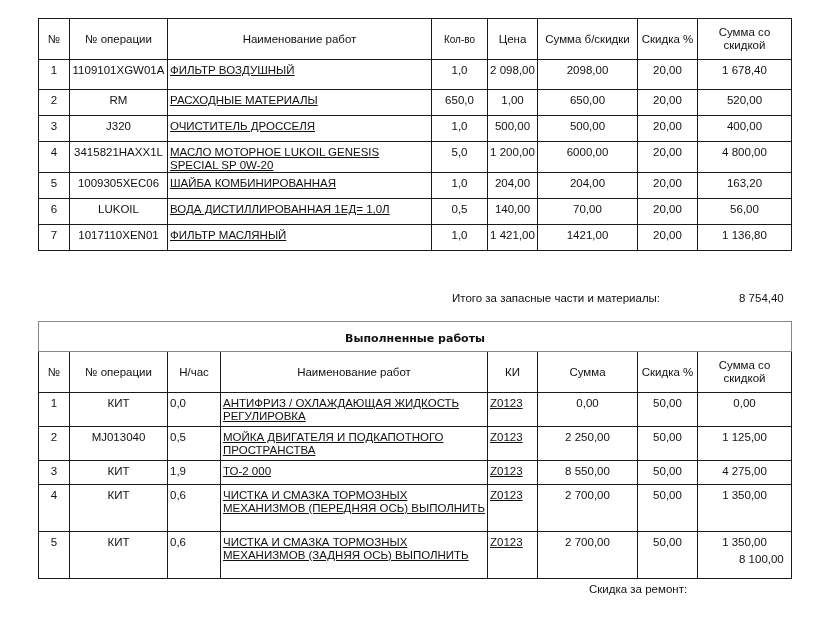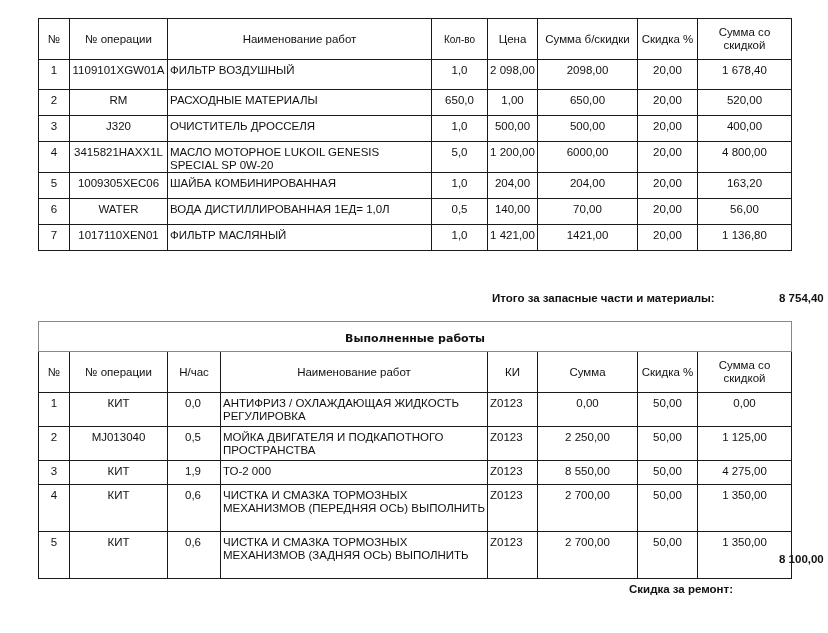--- a/index.html
+++ b/index.html
@@ -5,30 +5,30 @@
   html, body { margin: 0; padding: 0; background: #ffffff; }
   body { width: 828px; height: 633px; position: relative; overflow: hidden;
          font-family: "Liberation Sans", sans-serif; color: #111; }
   table { border-collapse: collapse; position: absolute; left: 38px; width: 753px; table-layout: fixed; }
   td, th { border: 1.5px solid #1a1a1a; font-size: 11.5px; font-weight: normal; padding: 0 2px; vertical-align: top; line-height: 13px; }
   .title-cell { font-family: "DejaVu Sans", sans-serif; font-weight: bold; font-size: 11px; text-align: center; vertical-align: middle; height: 25px; border: 1px solid #888; }
   th { text-align: center; vertical-align: middle; height: 40px; }
   th.small { font-size: 10px; }
   td { padding-top: 4px; }
   td.c { text-align: center; }
-  td.l { text-align: left; padding-left: 2px; }
-  td.r { text-align: center; padding-right: 4px; }
+  td.l { text-align: left; padding-left: 2px; text-decoration: underline; }
+  td.r { text-align: left; padding-right: 4px; }
   #t1 { top: 18px; }
   #t1 tbody tr { height: 26px; }
   #t1 tbody tr.tall { height: 30px; }
   #t2 { top: 321px; }
   #t2 tbody tr { height: 34px; }
   #t2 tbody tr.mid { height: 24px; }
   #t2 tbody tr.tall { height: 47px; }
-  .total { position: absolute; font-weight: bold; font-size: 11.5px; margin-left: 40px; }
+  .total { position: absolute; font-weight: normal; font-size: 11.5px; }
   .wrapcode { word-break: break-all; }
 </style>
 </head>
 <body>
 
 <table id="t1">
   <colgroup>
     <col style="width:31px">
       <col style="width:98px">
       <col style="width:264px">
@@ -96,21 +96,21 @@
         <td class="c wrapcode">1009305XEC06</td>
         <td class="l">ШАЙБА КОМБИНИРОВАННАЯ</td>
         <td class="c">1,0</td>
         <td class="c">204,00</td>
         <td class="c">204,00</td>
         <td class="c">20,00</td>
         <td class="c">163,20</td>
       </tr>
       <tr>
         <td class="c">6</td>
-        <td class="c wrapcode">WATER</td>
+        <td class="c wrapcode">LUKOIL</td>
         <td class="l">ВОДА ДИСТИЛЛИРОВАННАЯ 1ЕД= 1,0Л</td>
         <td class="c">0,5</td>
         <td class="c">140,00</td>
         <td class="c">70,00</td>
         <td class="c">20,00</td>
         <td class="c">56,00</td>
       </tr>
       <tr>
         <td class="c">7</td>
         <td class="c wrapcode">1017110XEN01</td>

